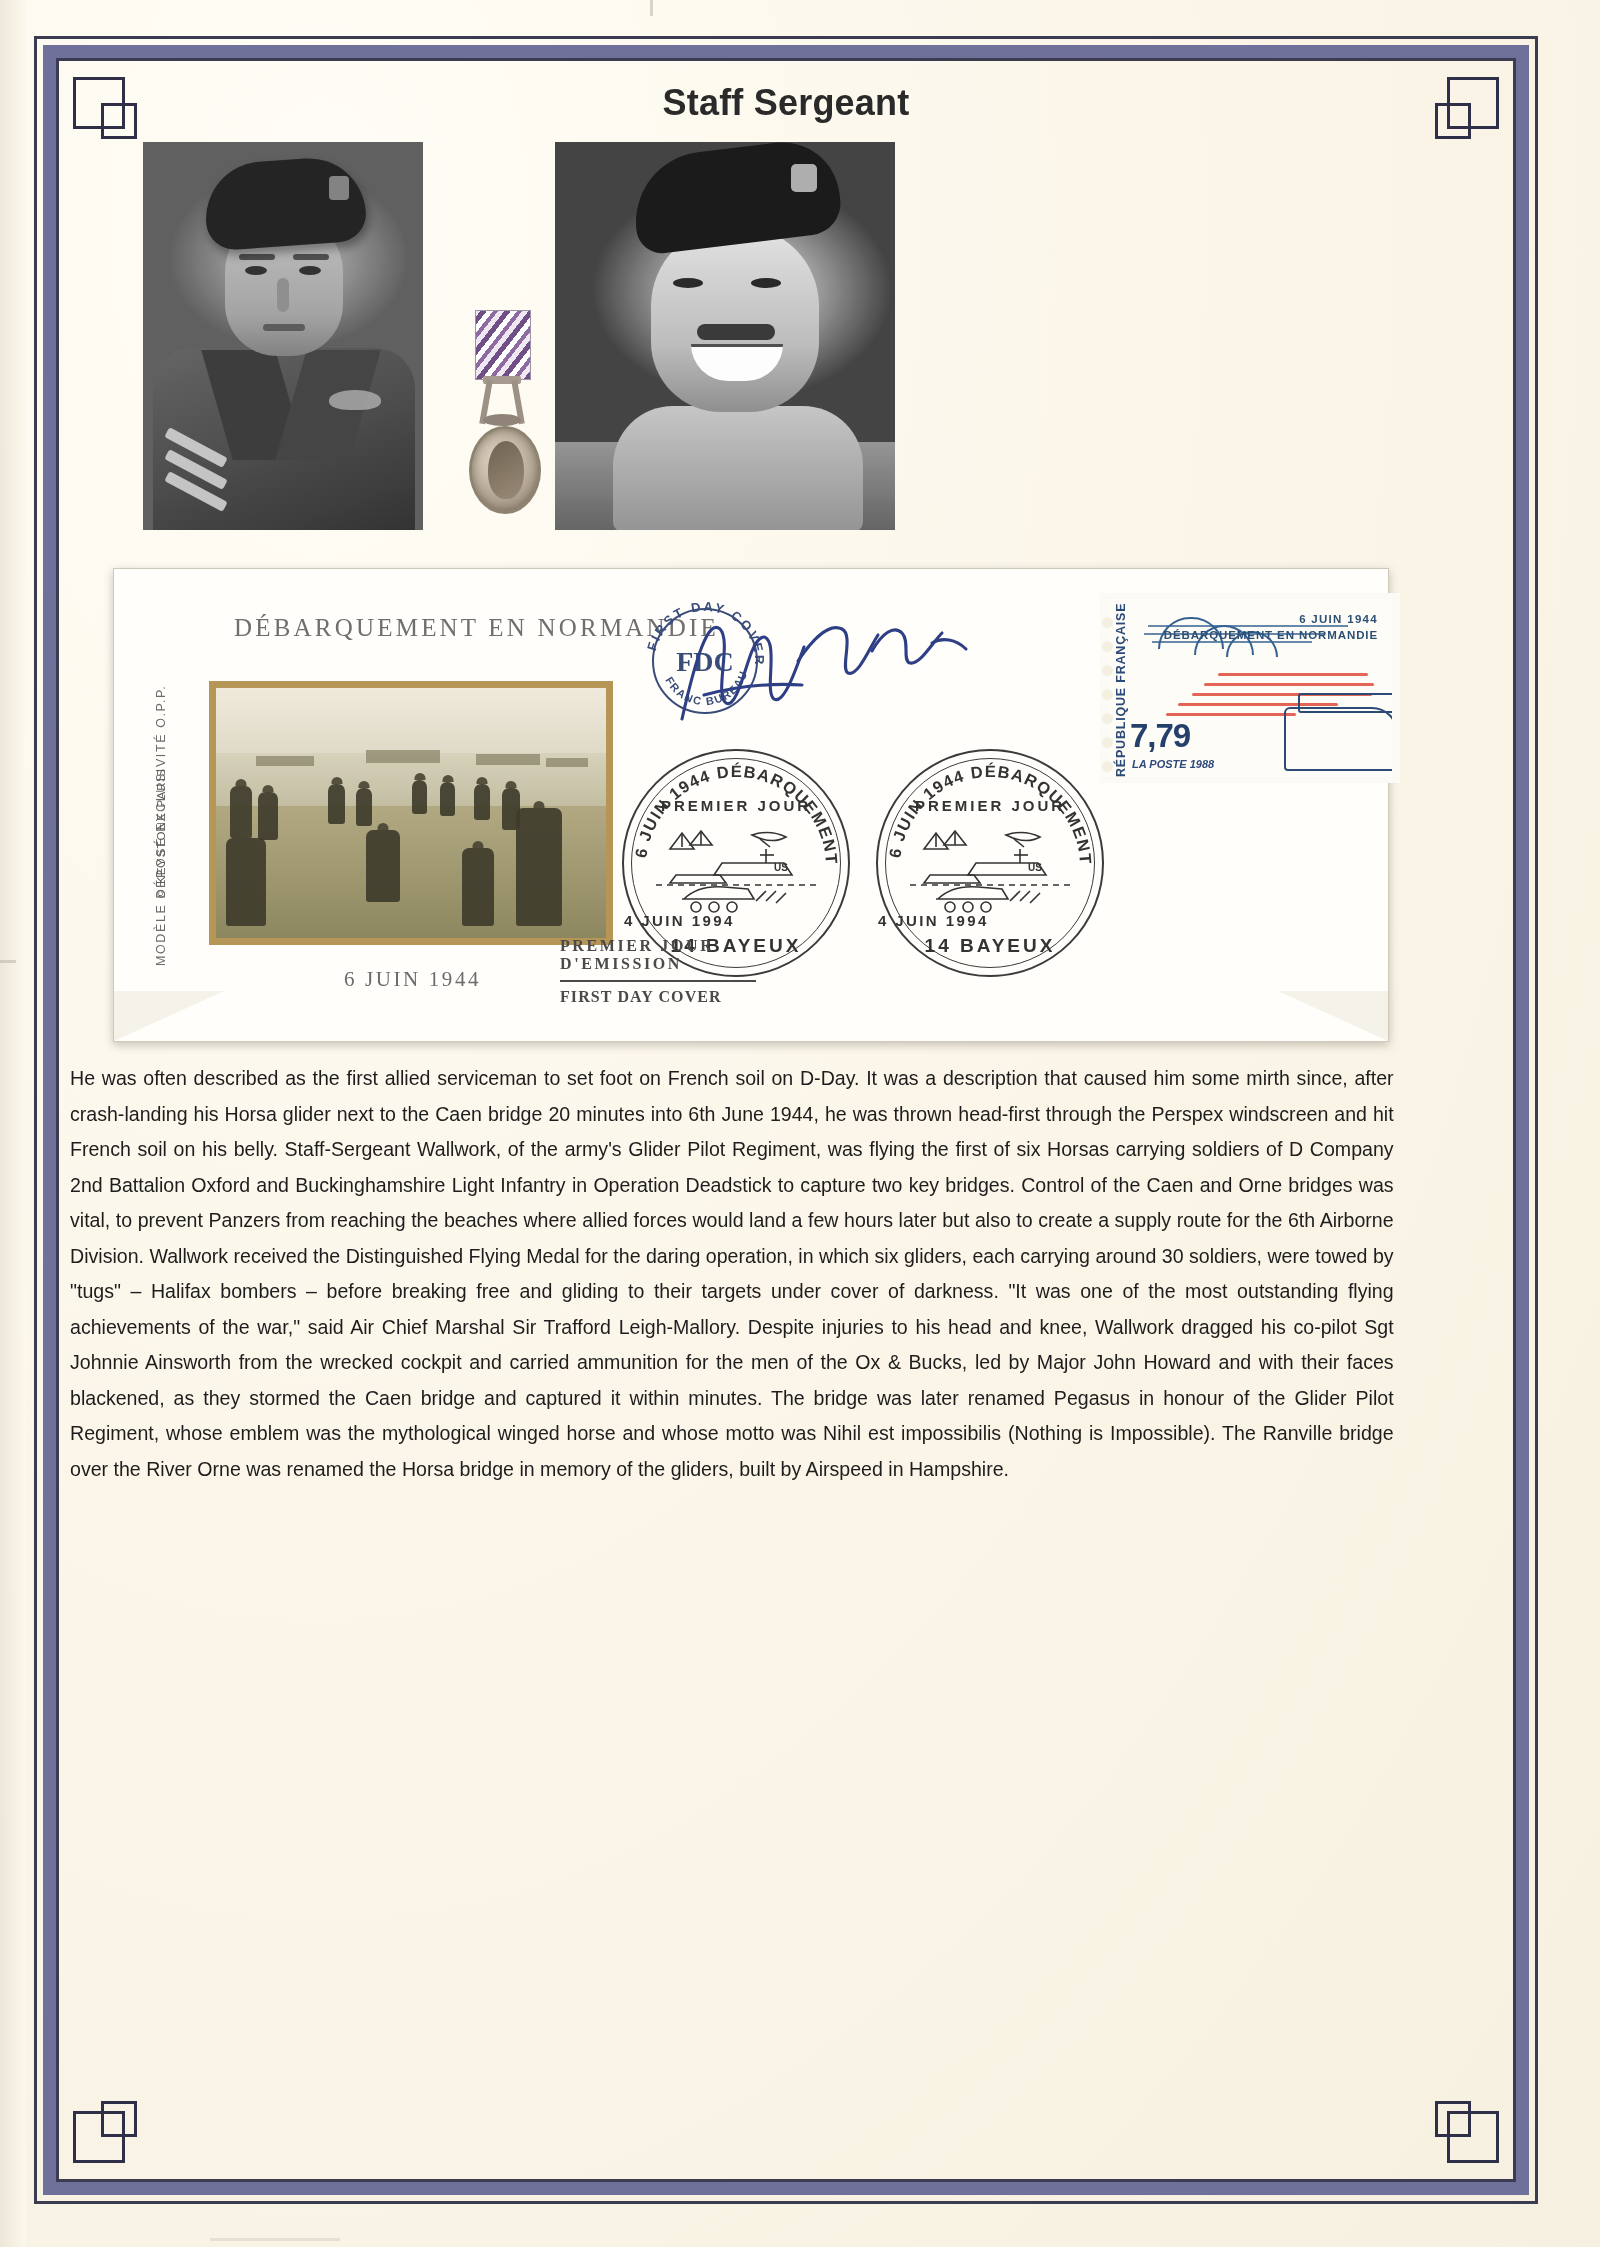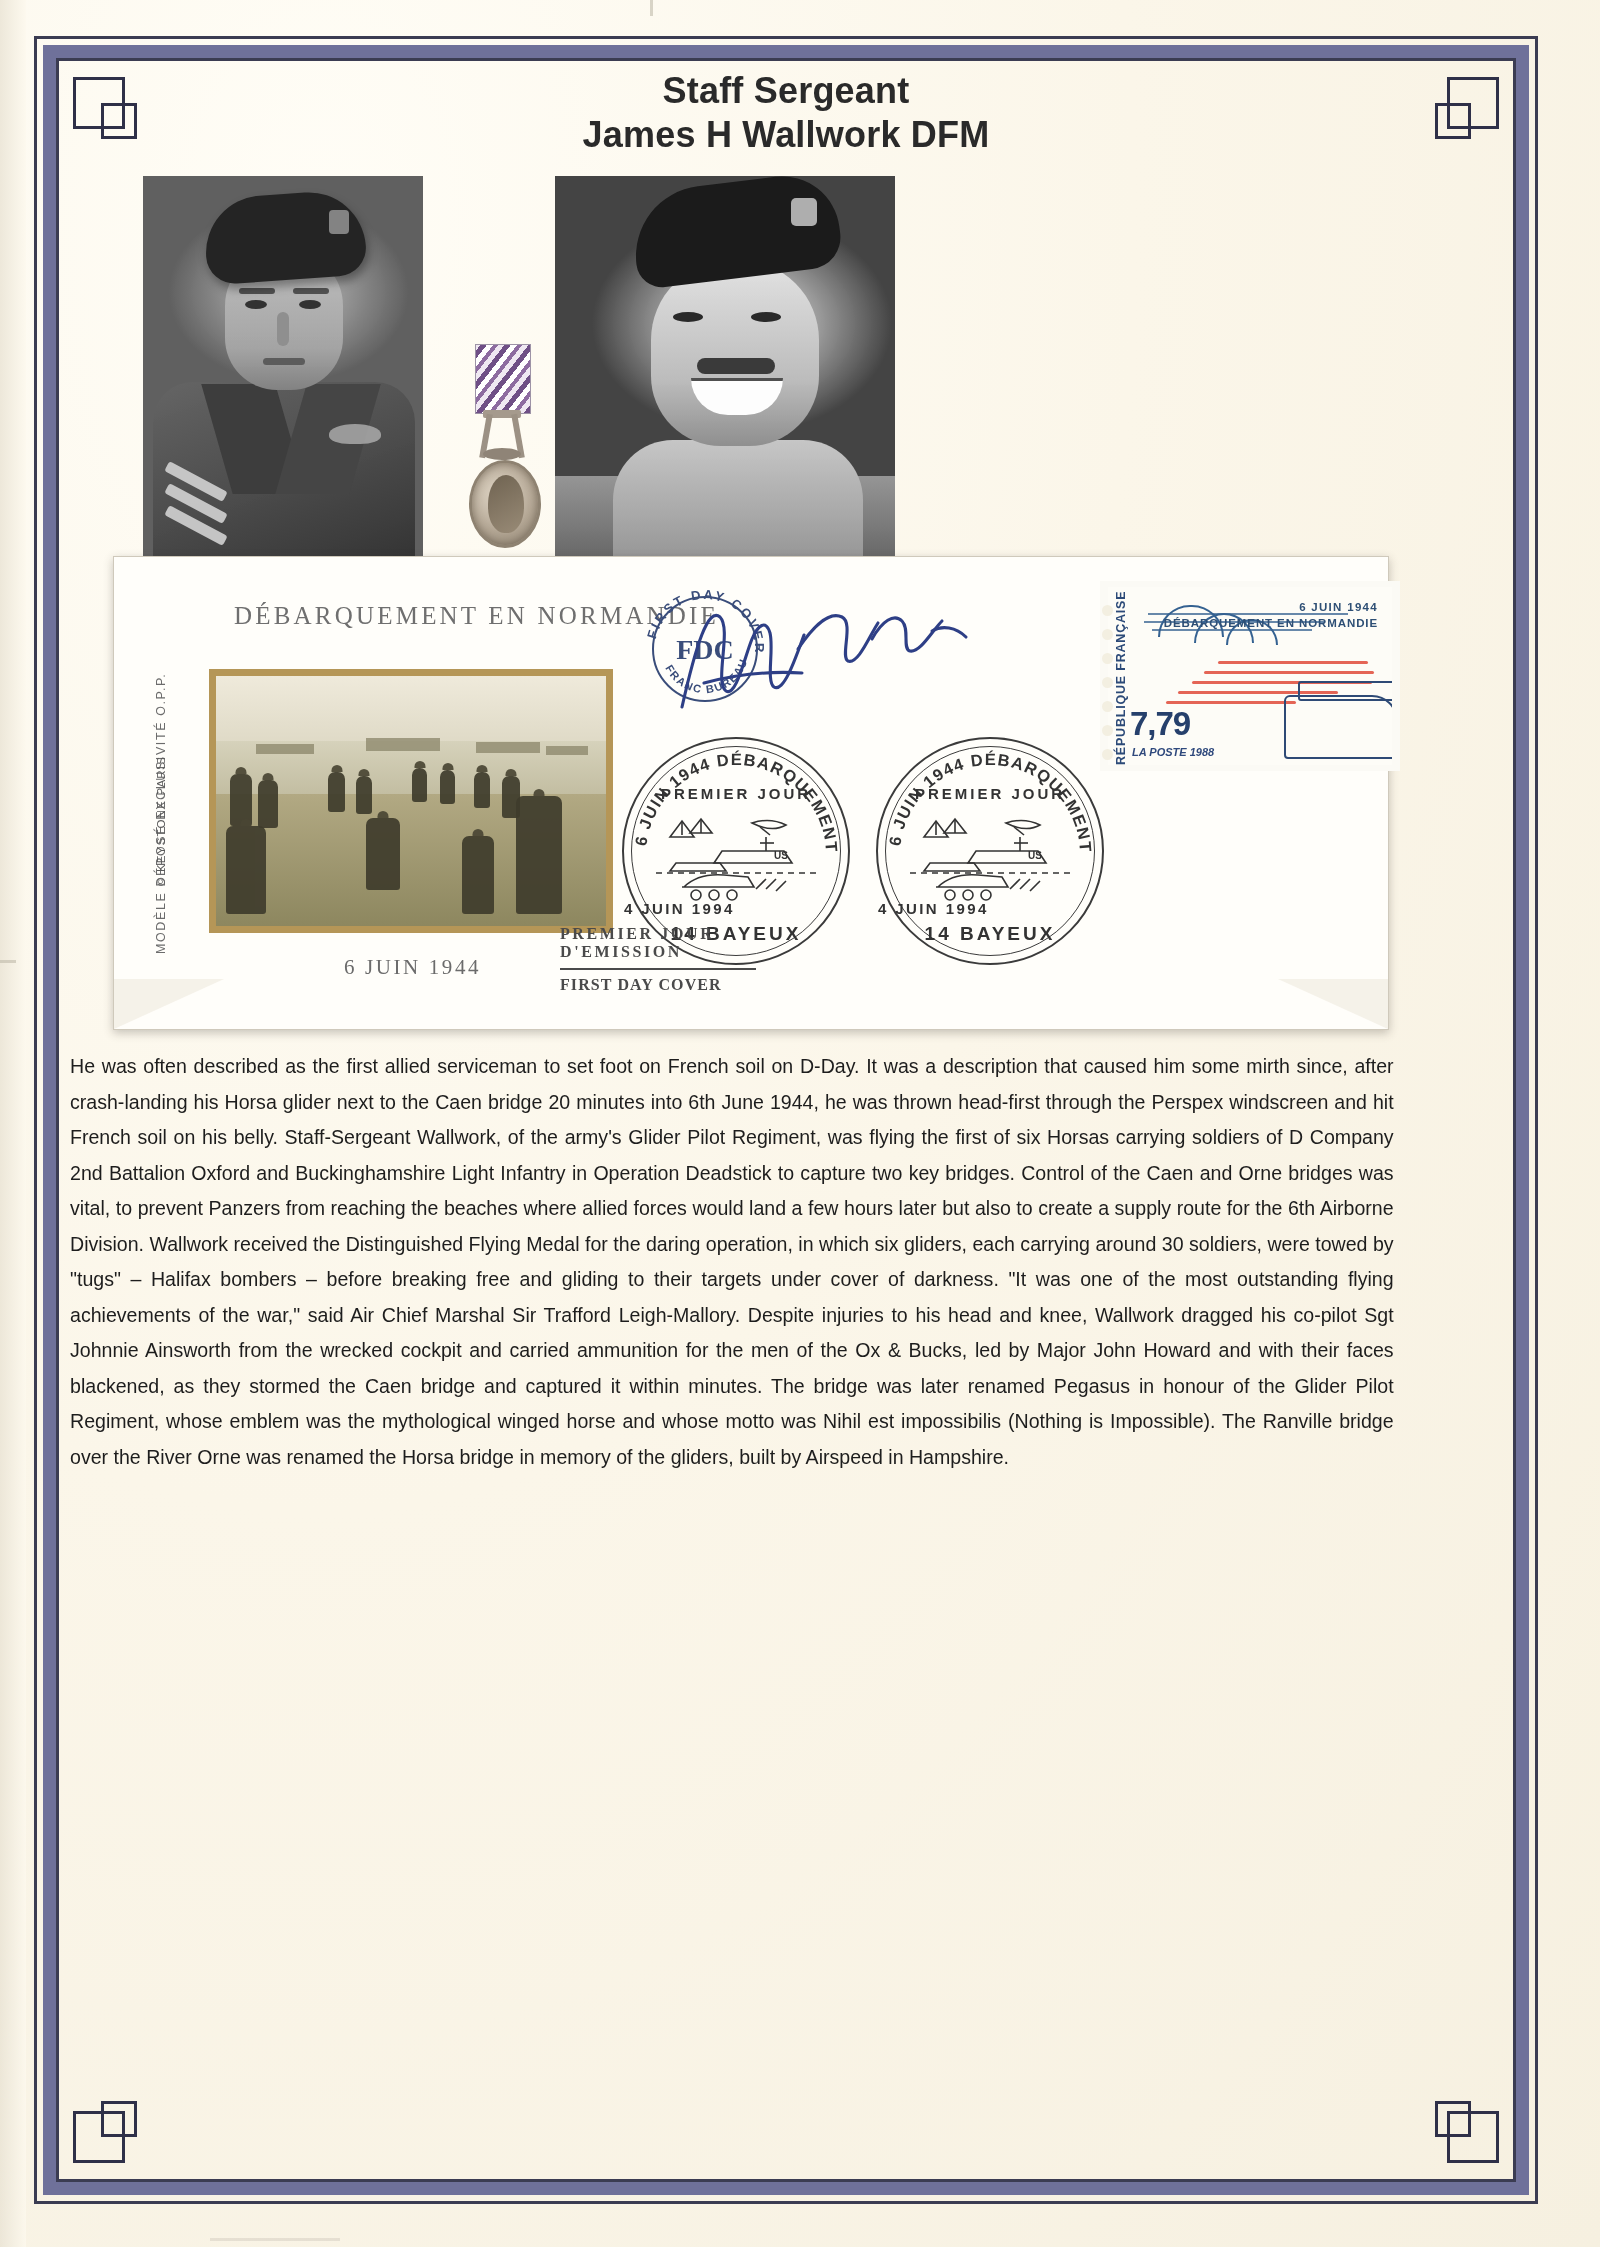--- a/index.html
+++ b/index.html
@@ -53,21 +53,21 @@
   .cnr-tl-b{left:42px;top:42px;}
   .cnr-tr-a{right:14px;top:16px;}
   .cnr-tr-b{right:42px;top:42px;}
   .cnr-bl-a{left:14px;bottom:16px;}
   .cnr-bl-b{left:42px;bottom:42px;}
   .cnr-br-a{right:14px;bottom:16px;}
   .cnr-br-b{right:42px;bottom:42px;}
 
   
   #content{
-    position:absolute;left:60px;top:48px;width:1452px;height:2116px;
+    position:absolute;left:60px;top:60px;width:1452px;height:2116px;
   }
 
   
   #title-block{
     text-align:center;
     padding-top:22px;
     font-weight:bold;
     color:#2a2a2a;
     letter-spacing:.2px;
   }
@@ -381,21 +381,20 @@
       <span class="corner-knot k2 cnr-bl-b"></span>
       <span class="corner-knot cnr-br-a"></span>
       <span class="corner-knot k2 cnr-br-b"></span>
     </div>
   </div>
 
   <div id="content">
 
     <div id="title-block">
       <div id="title-line-1">Staff Sergeant</div>
-      <div id="title-line-2">James H Wallwork DFM</div>
     </div>
 
     <div id="photo-row">
 
       <div class="photo" id="photo-young">
         <span class="photo-figure ys-body"></span>
         <span class="photo-figure ys-collarL"></span>
         <span class="photo-figure ys-collarR"></span>
         <span class="photo-figure ys-wing"></span>
         <span class="photo-figure ys-chev" style="top:300px;"></span>

